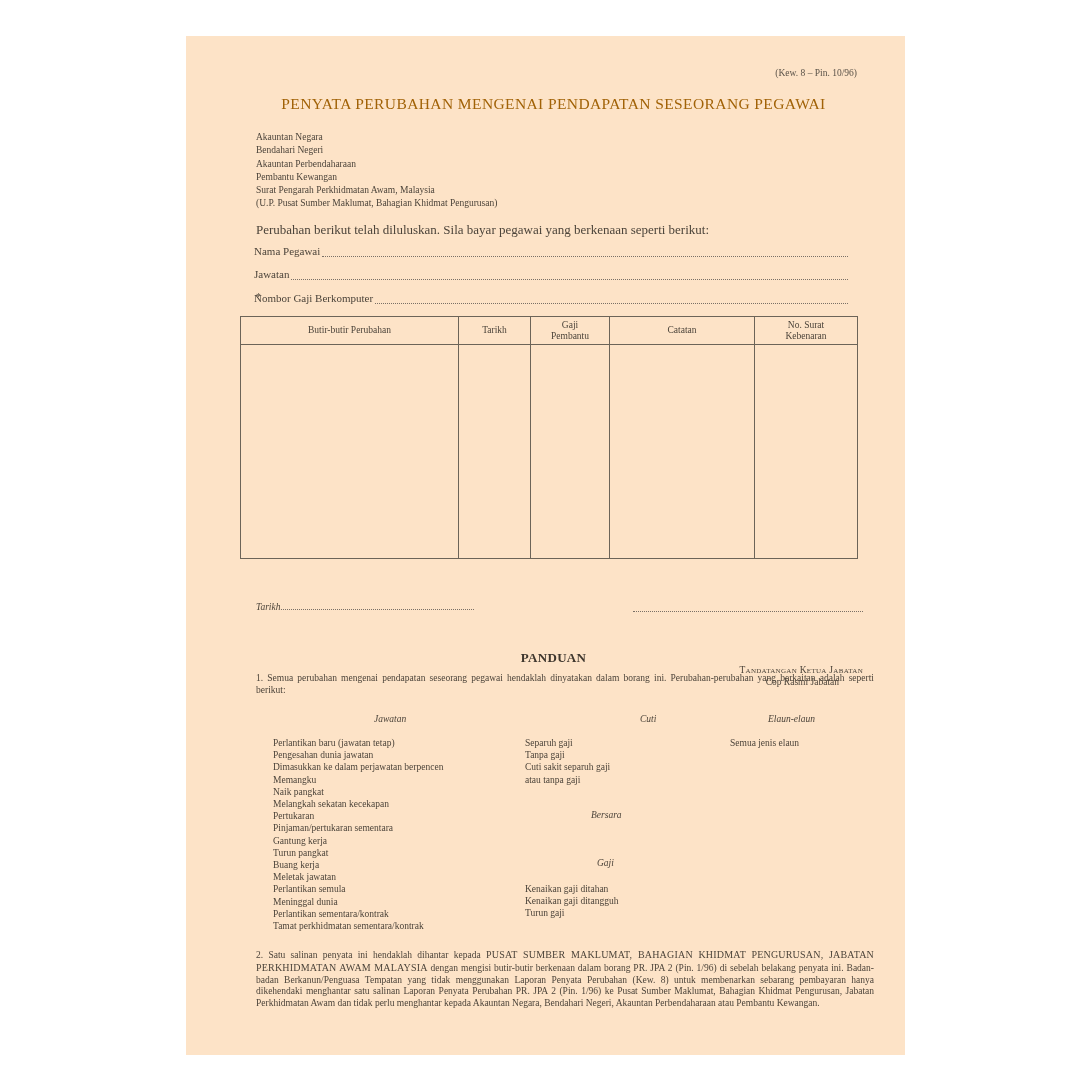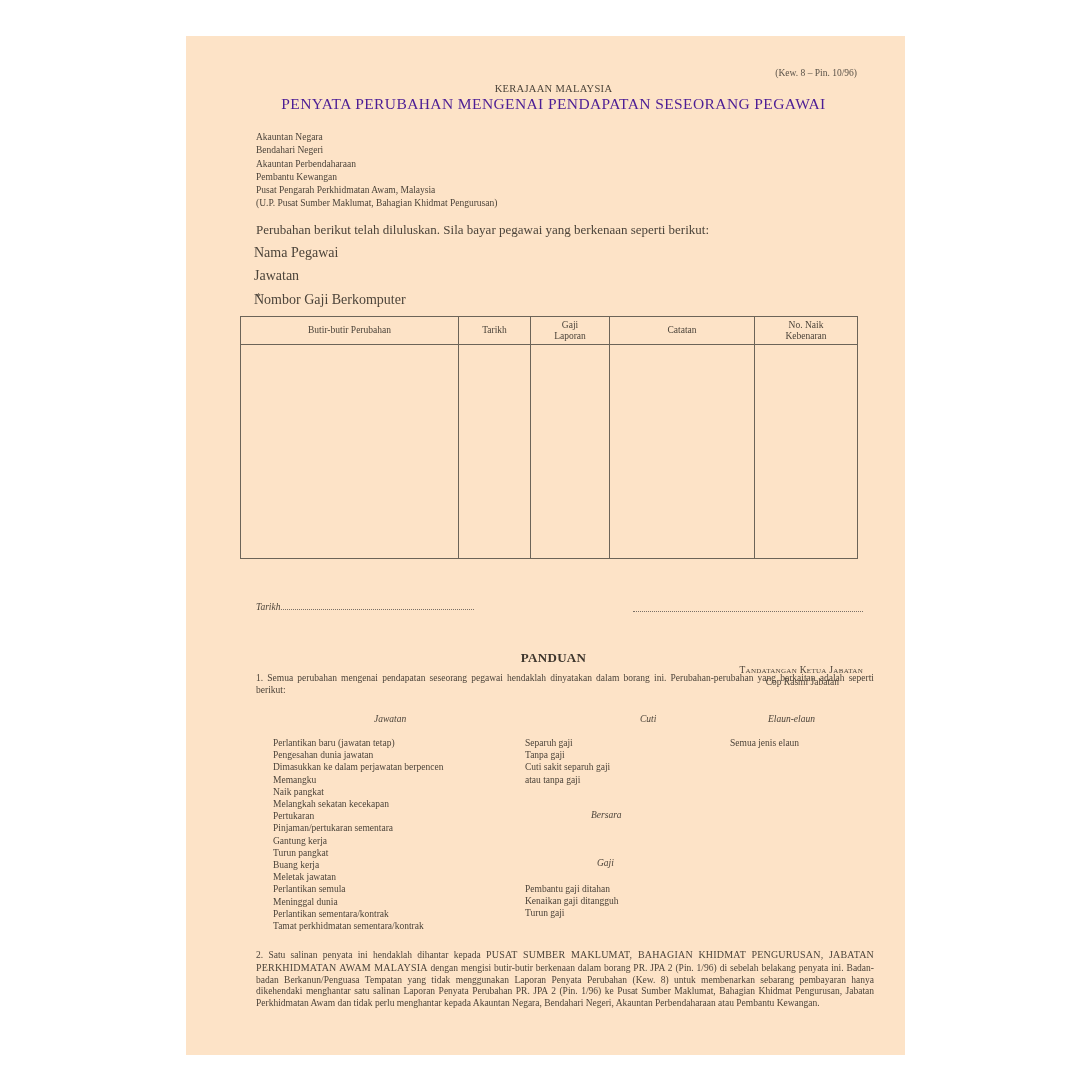--- a/index.html
+++ b/index.html
@@ -37,46 +37,45 @@
       font-size: 10.5px;
       letter-spacing: 0.3px;
       color: #4c443a;
     }
     .title {
       left: 0; right: 0;
       top: 59px;
       text-align: center;
       font-size: 15.5px;
       letter-spacing: 0.4px;
-      color: #4c1d95;
+      color: #a16207;
     }
     .addressees {
       left: 54px;
       top: 95px;
       font-size: 9.5px;
       line-height: 13.3px;
       color: #4c443a;
     }
     .addressees div { white-space: nowrap; }
     .approved {
       left: 54px;
       top: 186px;
       font-size: 13px;
       color: #4c443a;
       white-space: nowrap;
     }
     .field {
       position: absolute;
       left: 68px;
       width: 594px;
-      font-size: 14px;
+      font-size: 11px;
       display: flex;
-      align-items: flex-start;
-      color: #4c443a;
-      flex-direction: column;
+      align-items: flex-end;
+      color: #4c443a;
     }
     .field .label { white-space: nowrap; }
     .field .dots {
       flex: 1;
       border-bottom: 1px dotted #7a7066;
       margin-left: 2px;
       height: 8px;
     }
     .asterisk {
       left: 54px;
@@ -173,29 +172,28 @@
       white-space: nowrap;
     }
   </style>
 </head>
 <body>
 
 <div class="page">
 
   <div class="abs form-code">(Kew. 8 – Pin. 10/96)</div>
 
-  <div class="abs gov">KERAJAAN MALAYSIA</div>
   <div class="abs title">PENYATA PERUBAHAN MENGENAI PENDAPATAN SESEORANG PEGAWAI</div>
 
   <div class="abs addressees">
     <div>Akauntan Negara</div>
     <div>Bendahari Negeri</div>
     <div>Akauntan Perbendaharaan</div>
     <div>Pembantu Kewangan</div>
-    <div>Pusat Pengarah Perkhidmatan Awam, Malaysia</div>
+    <div>Surat Pengarah Perkhidmatan Awam, Malaysia</div>
     <div>(U.P. Pusat Sumber Maklumat, Bahagian Khidmat Pengurusan)</div>
   </div>
 
   <div class="abs approved">Perubahan berikut telah diluluskan. Sila bayar pegawai yang berkenaan seperti berikut:</div>
 
   <div class="field" style="top:209px;">
     <span class="label">Nama Pegawai</span>
     <span class="dots"></span>
   </div>
   <div class="field" style="top:232px;">
@@ -215,25 +213,25 @@
       <col style="width:79px">
       <col style="width:145px">
       <col style="width:103px">
     </colgroup>
     <thead>
       <tr>
         <th>Butir-butir Perubahan</th>
         <th>Tarikh</th>
         <th>
           <div>Gaji</div>
-          <div>Laporan</div>
+          <div>Pembantu</div>
         </th>
         <th>Catatan</th>
         <th>
-          <div>No. Naik</div>
+          <div>No. Surat</div>
           <div>Kebenaran</div>
         </th>
       </tr>
     </thead>
     <tbody>
       <tr>
         <td></td>
         <td></td>
         <td></td>
         <td></td>
@@ -283,21 +281,21 @@
     <div>Separuh gaji</div>
     <div>Tanpa gaji</div>
     <div>Cuti sakit separuh gaji</div>
     <div>atau tanpa gaji</div>
   </div>
 
   <div class="abs col-head" style="left:389px; top:774px;">Bersara</div>
 
   <div class="abs col-head" style="left:395px; top:822px;">Gaji</div>
   <div class="abs list" style="left:323px; top:847px;">
-    <div>Pembantu gaji ditahan</div>
+    <div>Kenaikan gaji ditahan</div>
     <div>Kenaikan gaji ditangguh</div>
     <div>Turun gaji</div>
   </div>
 
   <div class="abs list" style="left:528px; top:701px;">
     <div>Semua jenis elaun</div>
   </div>
 
   <div class="abs para" style="top:913px;">
     <span>2.  Satu salinan penyata ini hendaklah dihantar kepada </span><span class="b">PUSAT SUMBER MAKLUMAT, BAHAGIAN KHIDMAT PENGURUSAN, JABATAN PERKHIDMATAN AWAM MALAYSIA</span><span> dengan mengisi butir-butir berkenaan dalam borang PR. JPA 2 (Pin. 1/96) di sebelah belakang penyata ini. Badan-badan Berkanun/Penguasa Tempatan yang tidak menggunakan Laporan Penyata Perubahan (Kew. 8) untuk membenarkan sebarang pembayaran hanya dikehendaki menghantar satu salinan Laporan Penyata Perubahan PR. JPA 2 (Pin. 1/96) ke Pusat Sumber Maklumat, Bahagian Khidmat Pengurusan, Jabatan Perkhidmatan Awam dan tidak perlu menghantar kepada Akauntan Negara, Bendahari Negeri, Akauntan Perbendaharaan atau Pembantu Kewangan.</span>

